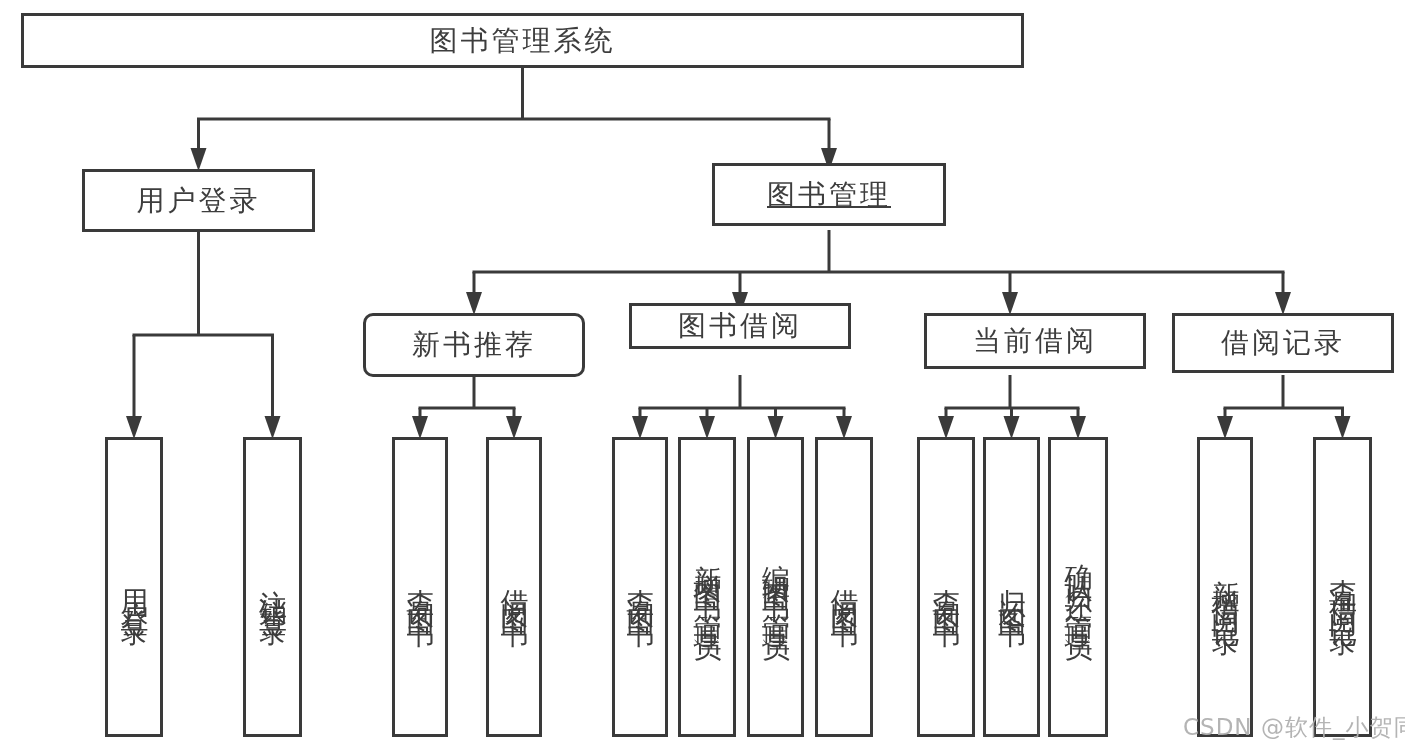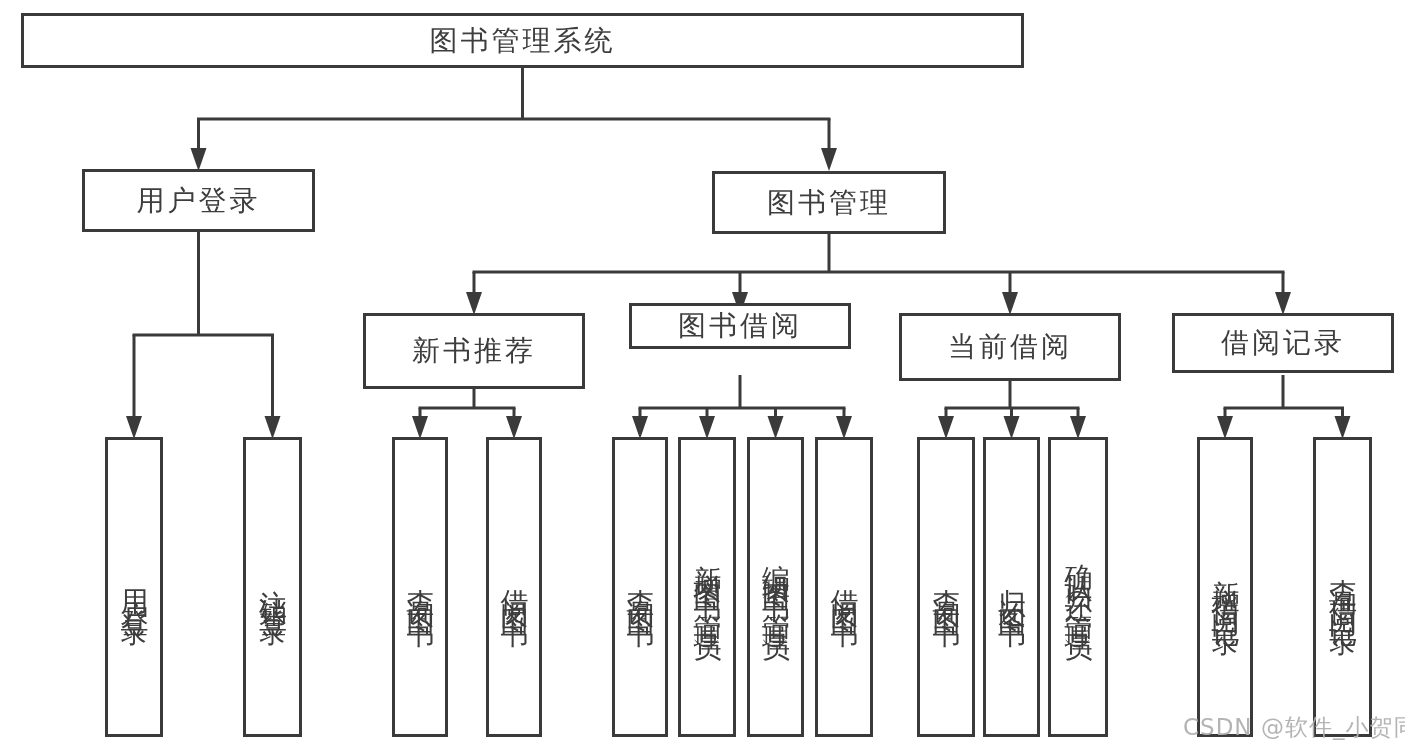--- a/index.html
+++ b/index.html
@@ -117,24 +117,24 @@
         <line x1="1223.5" y1="408" x2="1344" y2="408"></line>
         <line x1="1225" y1="408" x2="1225" y2="421"></line>
         <polygon points="1217,416 1233,416 1225,439"></polygon>
         <line x1="1342.5" y1="408" x2="1342.5" y2="421"></line>
         <polygon points="1334.5,416 1350.5,416 1342.5,439"></polygon>
       </g>
     </svg>
   <div id="watermark">CSDN @软件_小贺同学</div>
 <div class="node" style="left: 21px; top: 13px; width: 1003px; height: 55px;">图书管理系统</div>
     <div class="node" style="left: 82px; top: 169px; width: 233px; height: 63px;">用户登录</div>
-    <div class="node" style="left: 712px; top: 171px; width: 234px; height: 63px;">图书管理</div>
-    <div class="node" style="left: 363px; top: 313px; width: 222px; height: 76px;">新书推荐</div>
+    <div class="node" style="left: 712px; top: 163px; width: 234px; height: 63px; text-decoration: underline;">图书管理</div>
+    <div class="node" style="left: 363px; top: 313px; width: 222px; height: 64px; border-radius: 10px;">新书推荐</div>
     <div class="node" style="left: 629px; top: 303px; width: 222px; height: 46px;">图书借阅</div>
-    <div class="node" style="left: 899px; top: 313px; width: 222px; height: 68px;">当前借阅</div>
+    <div class="node" style="left: 924px; top: 313px; width: 222px; height: 56px;">当前借阅</div>
     <div class="node" style="left: 1172px; top: 313px; width: 222px; height: 60px;">借阅记录</div>
     <div class="node vertical" style="left: 105px; top: 437px; width: 58px; height: 300px;">用户登录</div>
     <div class="node vertical" style="left: 243px; top: 437px; width: 59px; height: 300px;">注销登录</div>
     <div class="node vertical" style="left: 392px; top: 437px; width: 56px; height: 300px;">查询图书</div>
     <div class="node vertical" style="left: 486px; top: 437px; width: 56px; height: 300px;">借阅图书</div>
     <div class="node vertical" style="left: 612px; top: 437px; width: 56px; height: 300px;">查询图书</div>
     <div class="node vertical" style="left: 678px; top: 437px; width: 58px; height: 300px;">新增图书（管理员）</div>
     <div class="node vertical" style="left: 747px; top: 437px; width: 57px; height: 300px;">编辑图书（管理员）</div>
     <div class="node vertical" style="left: 815px; top: 437px; width: 58px; height: 300px;">借阅图书</div>
     <div class="node vertical" style="left: 917px; top: 437px; width: 58px; height: 300px;">查询图书</div>

